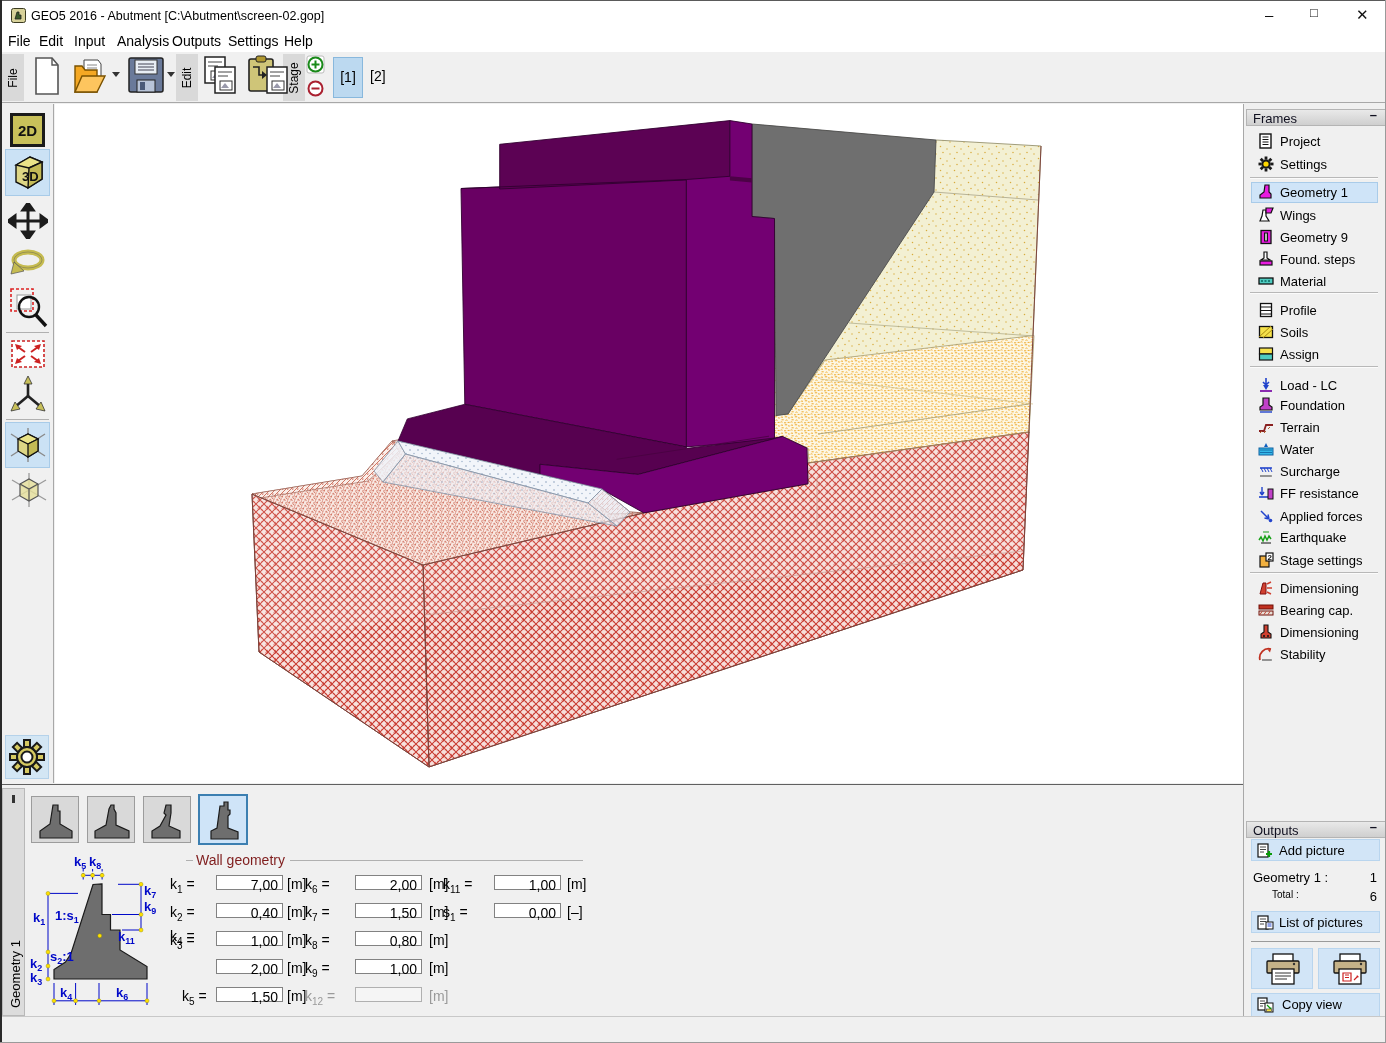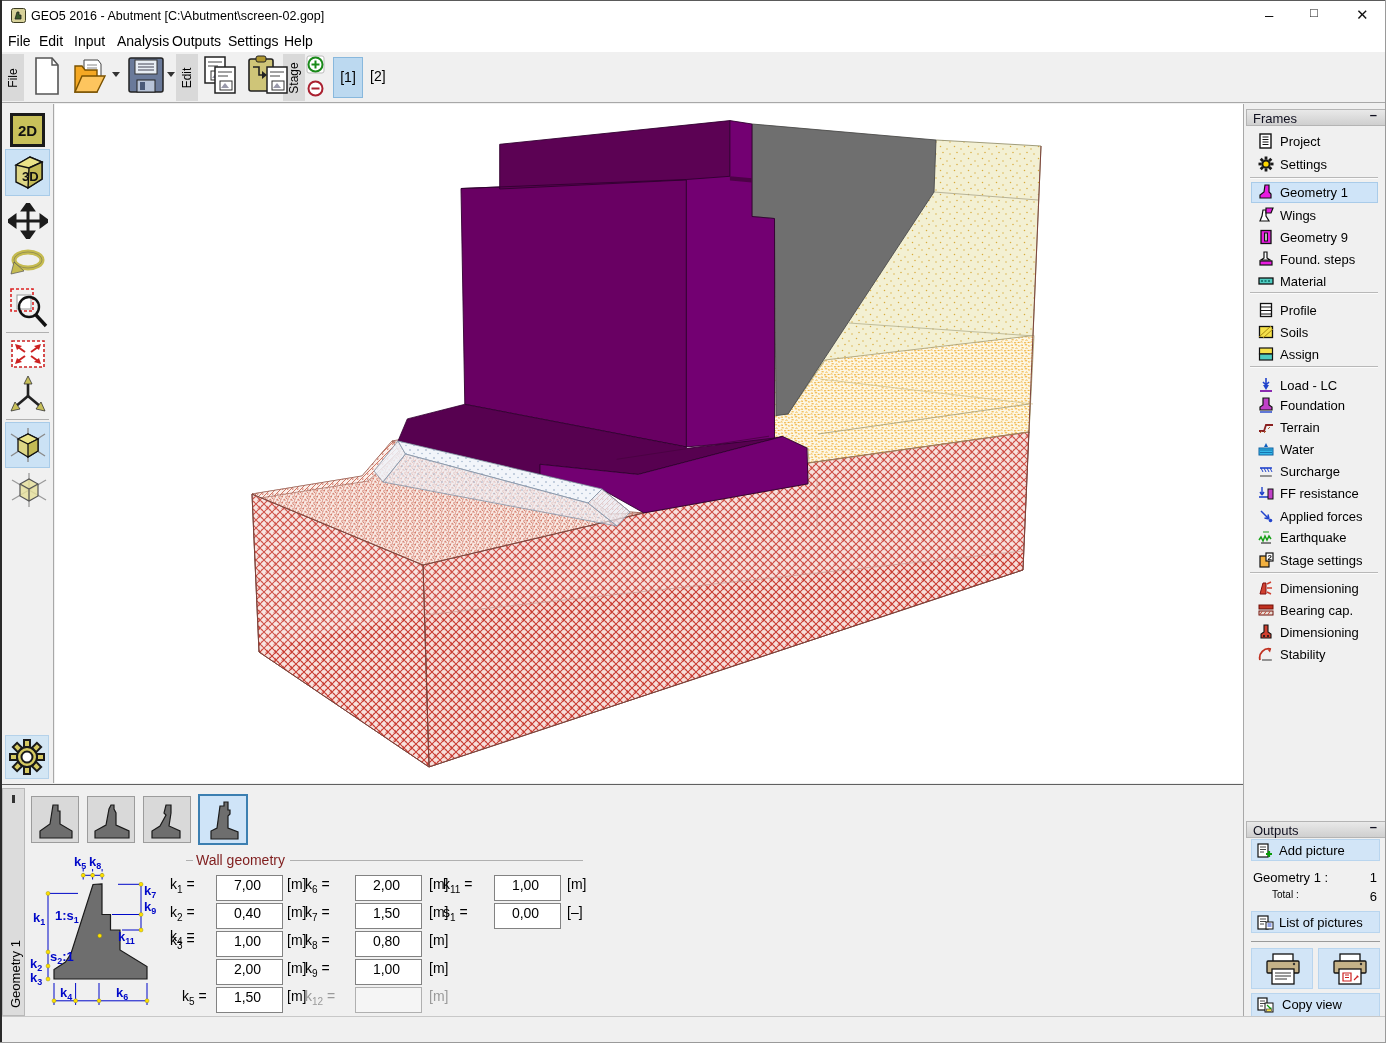--- a/index.html
+++ b/index.html
@@ -20,21 +20,21 @@
   #outputspanel { left:1246px; top:820px; width:140px; height:223px; background:#f0f0f0; }
   #rightdivider { left:1243px; top:104px; width:3px; height:939px; background:#f0f0f0; border-left:1px solid #a8a8a8; }
   #bottompanel { left:0; top:784px; width:1243px; height:259px; background:#f0f0f0; border-top:1px solid #606060; }
   #statusstrip { left:0; top:1016px; width:1386px; height:27px; background:#f0f0f0; border-top:1px solid #c8c8c8; }
   .panelheader { position:absolute; height:17px; background:linear-gradient(#e9e9e9,#cfcfcf); border:1px solid #b4b4b4; font-size:13px; color:#101020; }
   .frameitem { position:absolute; left:1248px; width:136px; height:20px; font-size:13px; color:#000; }
   .frameitem .ic { position:absolute; left:10px; top:2px; }
   .frameitem .tx { position:absolute; left:32px; top:3px; }
   .fsep { position:absolute; left:1250px; width:128px; height:2px; border-top:1px solid #b8b8b8; border-bottom:1px solid #fbfbfb; }
   .bluebtn { position:absolute; background:#d2e5f7; border:1px solid #b9d5ee; font-size:13px; color:#000; }
-  .inbox { position:absolute; width:67px; height:26px; background:#fff; border:1px solid #828282; font-size:14px; text-align:center; padding:1px 4px 0 0; color:#000; }
+  .inbox { position:absolute; width:67px; height:15px; background:#fff; border:1px solid #828282; font-size:14px; text-align:right; padding:1px 4px 0 0; color:#000; }
   .inboxd { background:#f5f5f5; border:1px solid #b0b0b0; }
   .klabel { position:absolute; font-size:14px; color:#000; }
   .kunit { position:absolute; font-size:14px; color:#000; }
   sub { font-size:10px; }
 </style>
 </head>
 <body>
 
 <div class="abs" id="titlebar"></div>
 <svg class="abs" style="left:11px;top:8px" width="15" height="15" viewBox="0 0 15 15">

